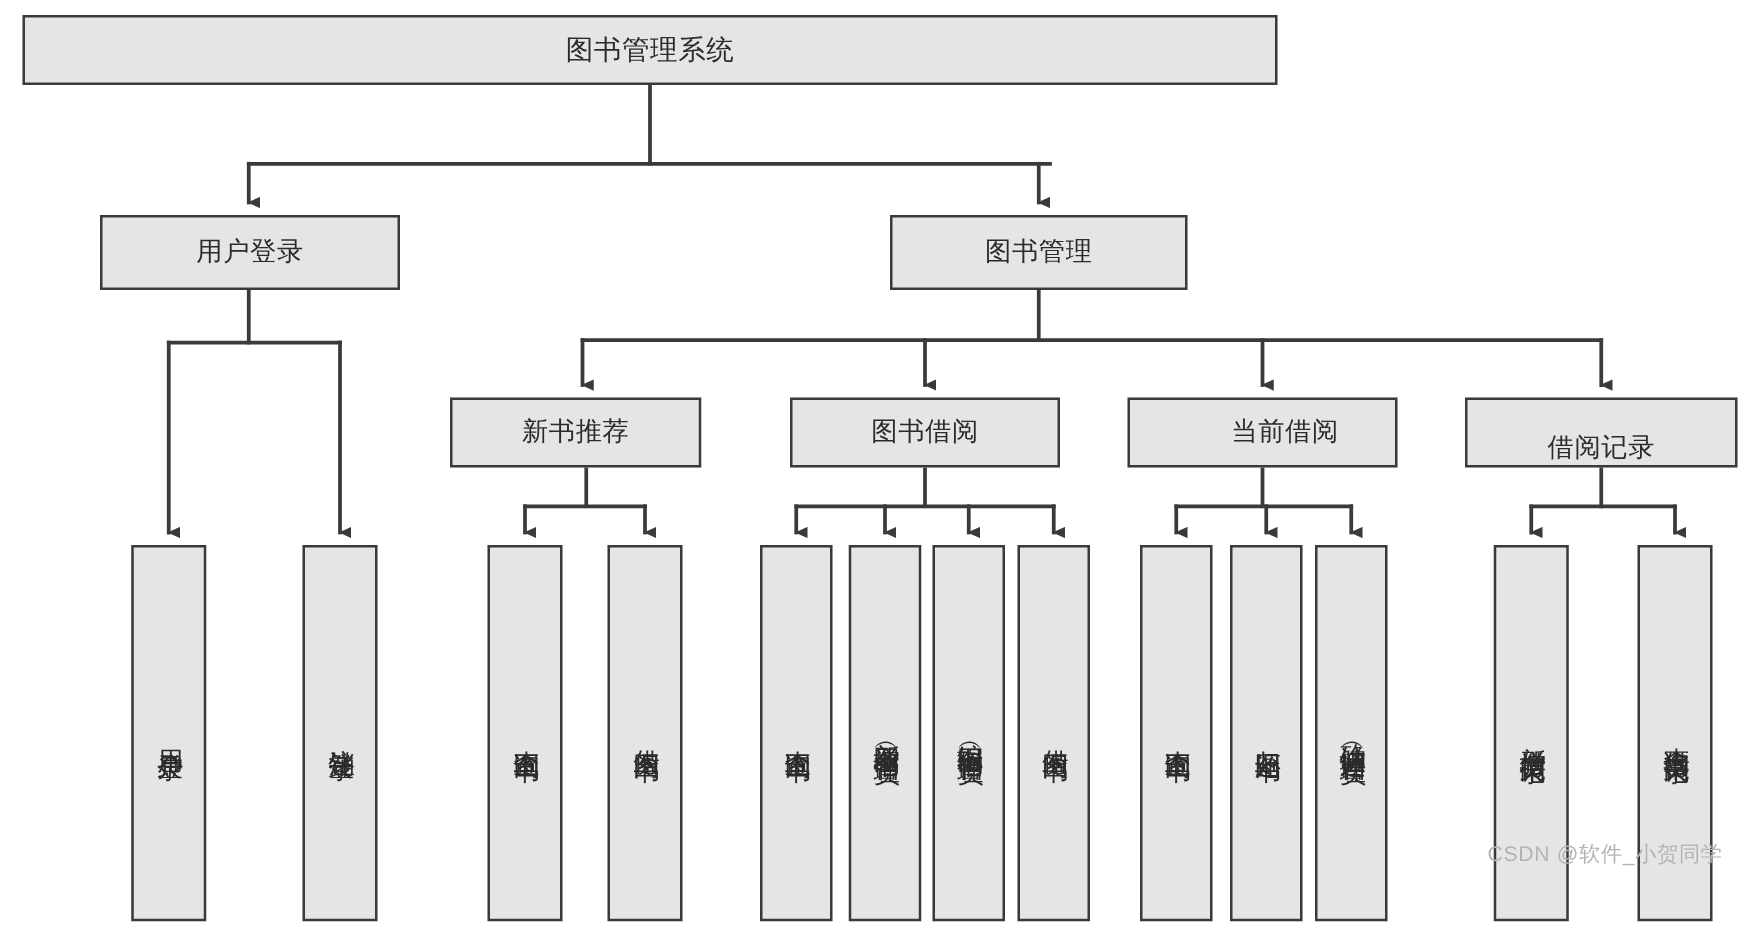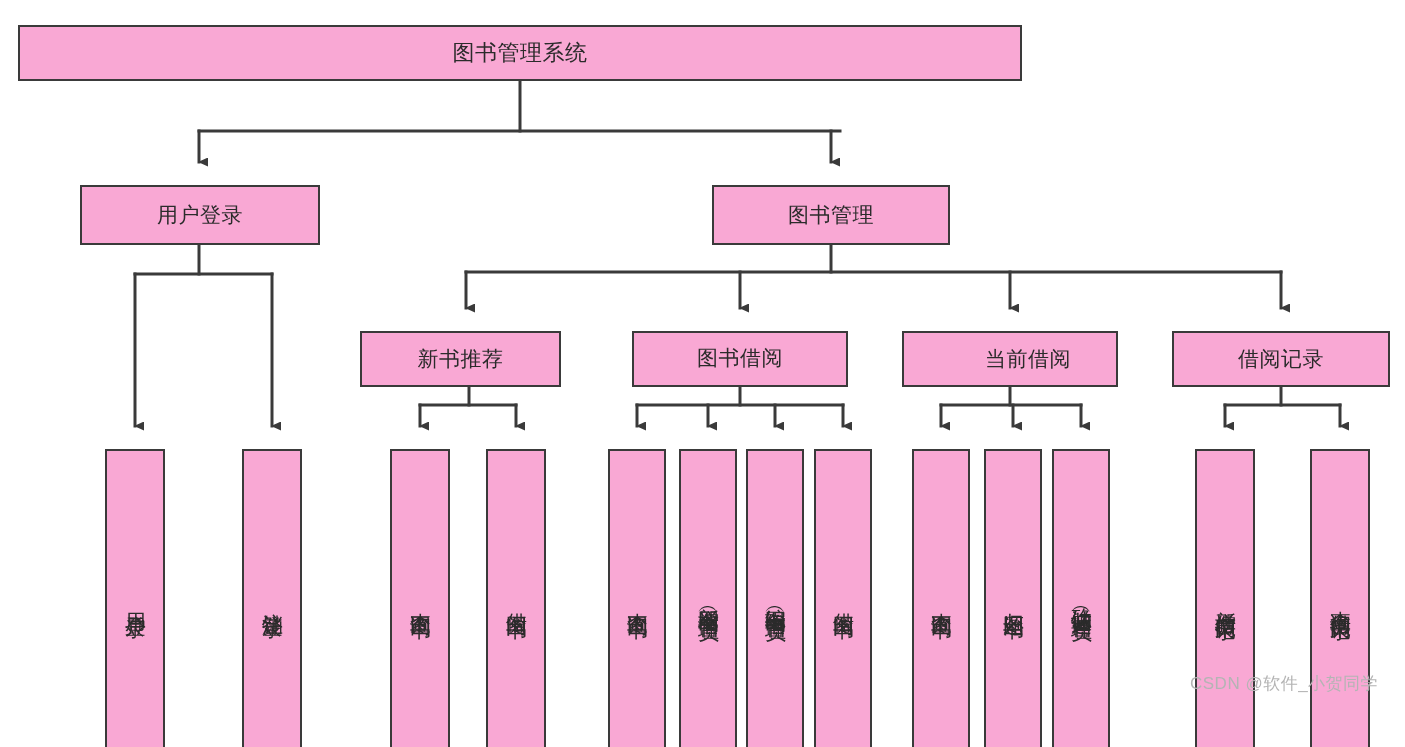--- a/index.html
+++ b/index.html
@@ -23,27 +23,26 @@
     position: absolute;
     left: 0;
     top: 0;
     width: 1405px;
     height: 747px;
     pointer-events: none;
   }
   .node {
     position: absolute;
     box-sizing: border-box;
-    background: #f9a8d4;
+    background: #e5e5e5;
     border: 2px solid #3a3a3a;
     display: flex;
     align-items: center;
     justify-content: center;
     color: #2b2b2b;
-    margin-top: 13px;
   }
   .node-label {
     display: block;
     text-align: center;
     line-height: 1.22;
     letter-spacing: 0.5px;
   }
   
   .node.horiz .node-label {
     font-size: 21px;
@@ -144,21 +143,21 @@
 
   <div class="node horiz" style="left:360px; top:318px; width:201px; height:56px;">
     <span class="node-label">新书推荐</span>
   </div>
   <div class="node horiz" style="left:632px; top:318px; width:216px; height:56px;font-family:Liberation Serif, serif;">
     <span class="node-label">图书借阅</span>
   </div>
   <div class="node horiz" style="left:902px; top:318px; width:216px; height:56px;padding-left:36px;">
     <span class="node-label">当前借阅</span>
   </div>
-  <div class="node horiz" style="left:1172px; top:318px; width:218px; height:56px;">
+  <div class="node horiz" style="left:1172px; top:318px; width:218px; height:56px;align-items:flex-end;">
     <span class="node-label">借阅记录</span>
   </div>
 
   <div class="node vert" style="left:105px; top:436px; width:60px; height:301px;">
     <span class="node-label">用户登录</span>
   </div>
   <div class="node vert" style="left:242px; top:436px; width:60px; height:301px;">
     <span class="node-label">注销登录</span>
   </div>
 

